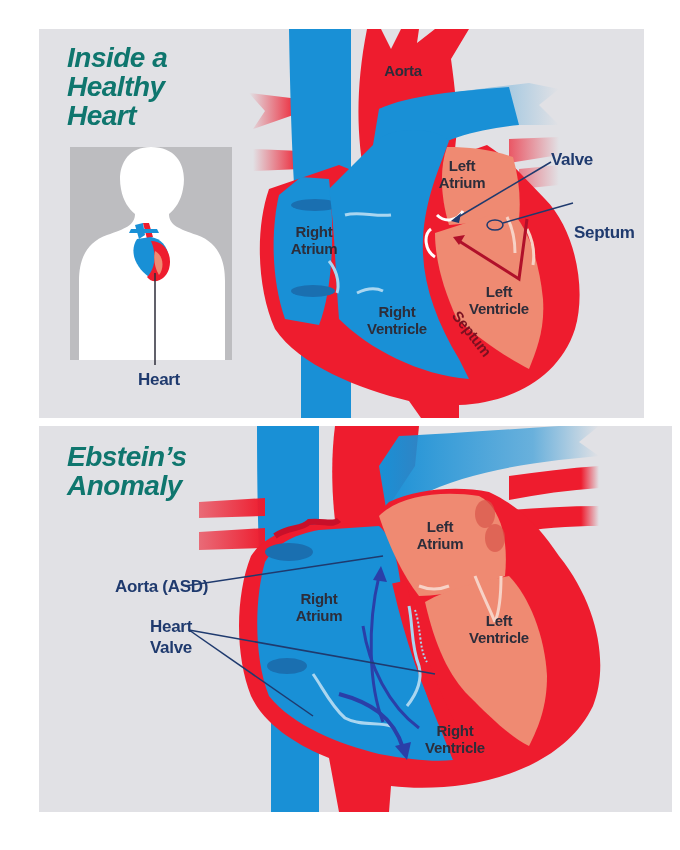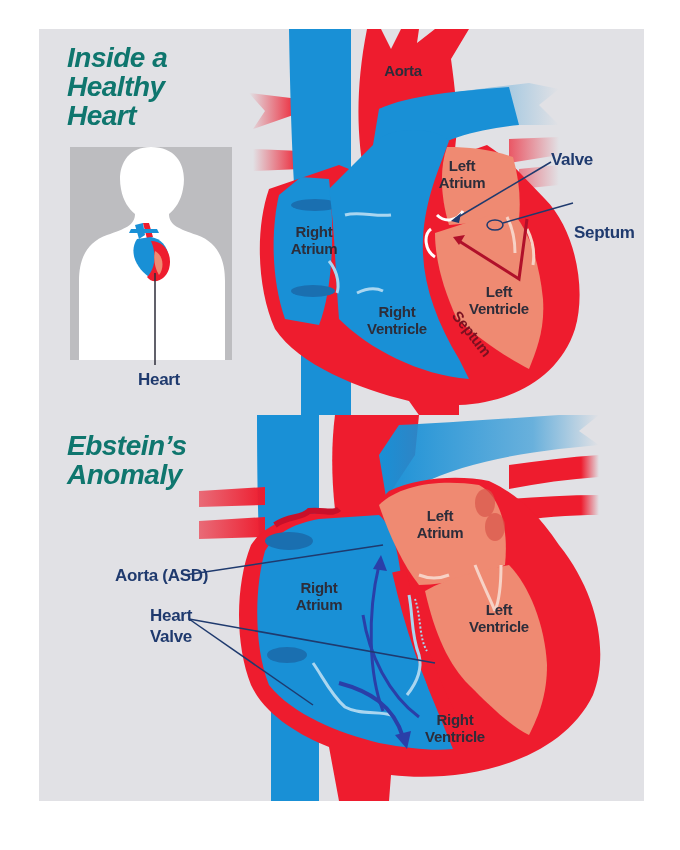--- a/index.html
+++ b/index.html
@@ -1,19 +1,19 @@
 <!DOCTYPE html>
 <html><head>
 <meta charset="utf-8">
 <style>
   html, body { margin: 0; padding: 0; background: #ffffff; }
   body { width: 680px; height: 850px; position: relative; overflow: hidden; font-family: "Liberation Sans", sans-serif; }
   .panel { position: absolute; left: 39px; width: 605px; background: #e1e1e5; overflow: hidden; }
   #panel-top { top: 29px; height: 389px; }
-  #panel-bottom { top: 415px; height: 386px; }
+  #panel-bottom { top: 426px; height: 386px; padding-left: 28px; }
   .panel svg { position: absolute; left: 0; top: 0; }
   .title { position: absolute; left: 28px; color: #0f766e; font-weight: bold; font-size: 28px; line-height: 29px; letter-spacing: -0.5px; white-space: pre-line; font-style: italic; }
   #panel-top .title { top: 14px; }
   #panel-bottom .title { top: 16px; }
   .lbl { position: absolute; font-weight: bold; font-size: 15px; line-height: 17px; text-align: center; white-space: pre-line; letter-spacing: -0.3px; }
   .lbl.dark { color: #2d2d3a; }
   .lbl.navy { color: #1f3a6e; font-size: 17px; line-height: 21px; }
   .lbl.left { text-align: right; }
   .lbl.septum { transform: rotate(52deg); transform-origin: center; color: #7a1020; }
 </style>

